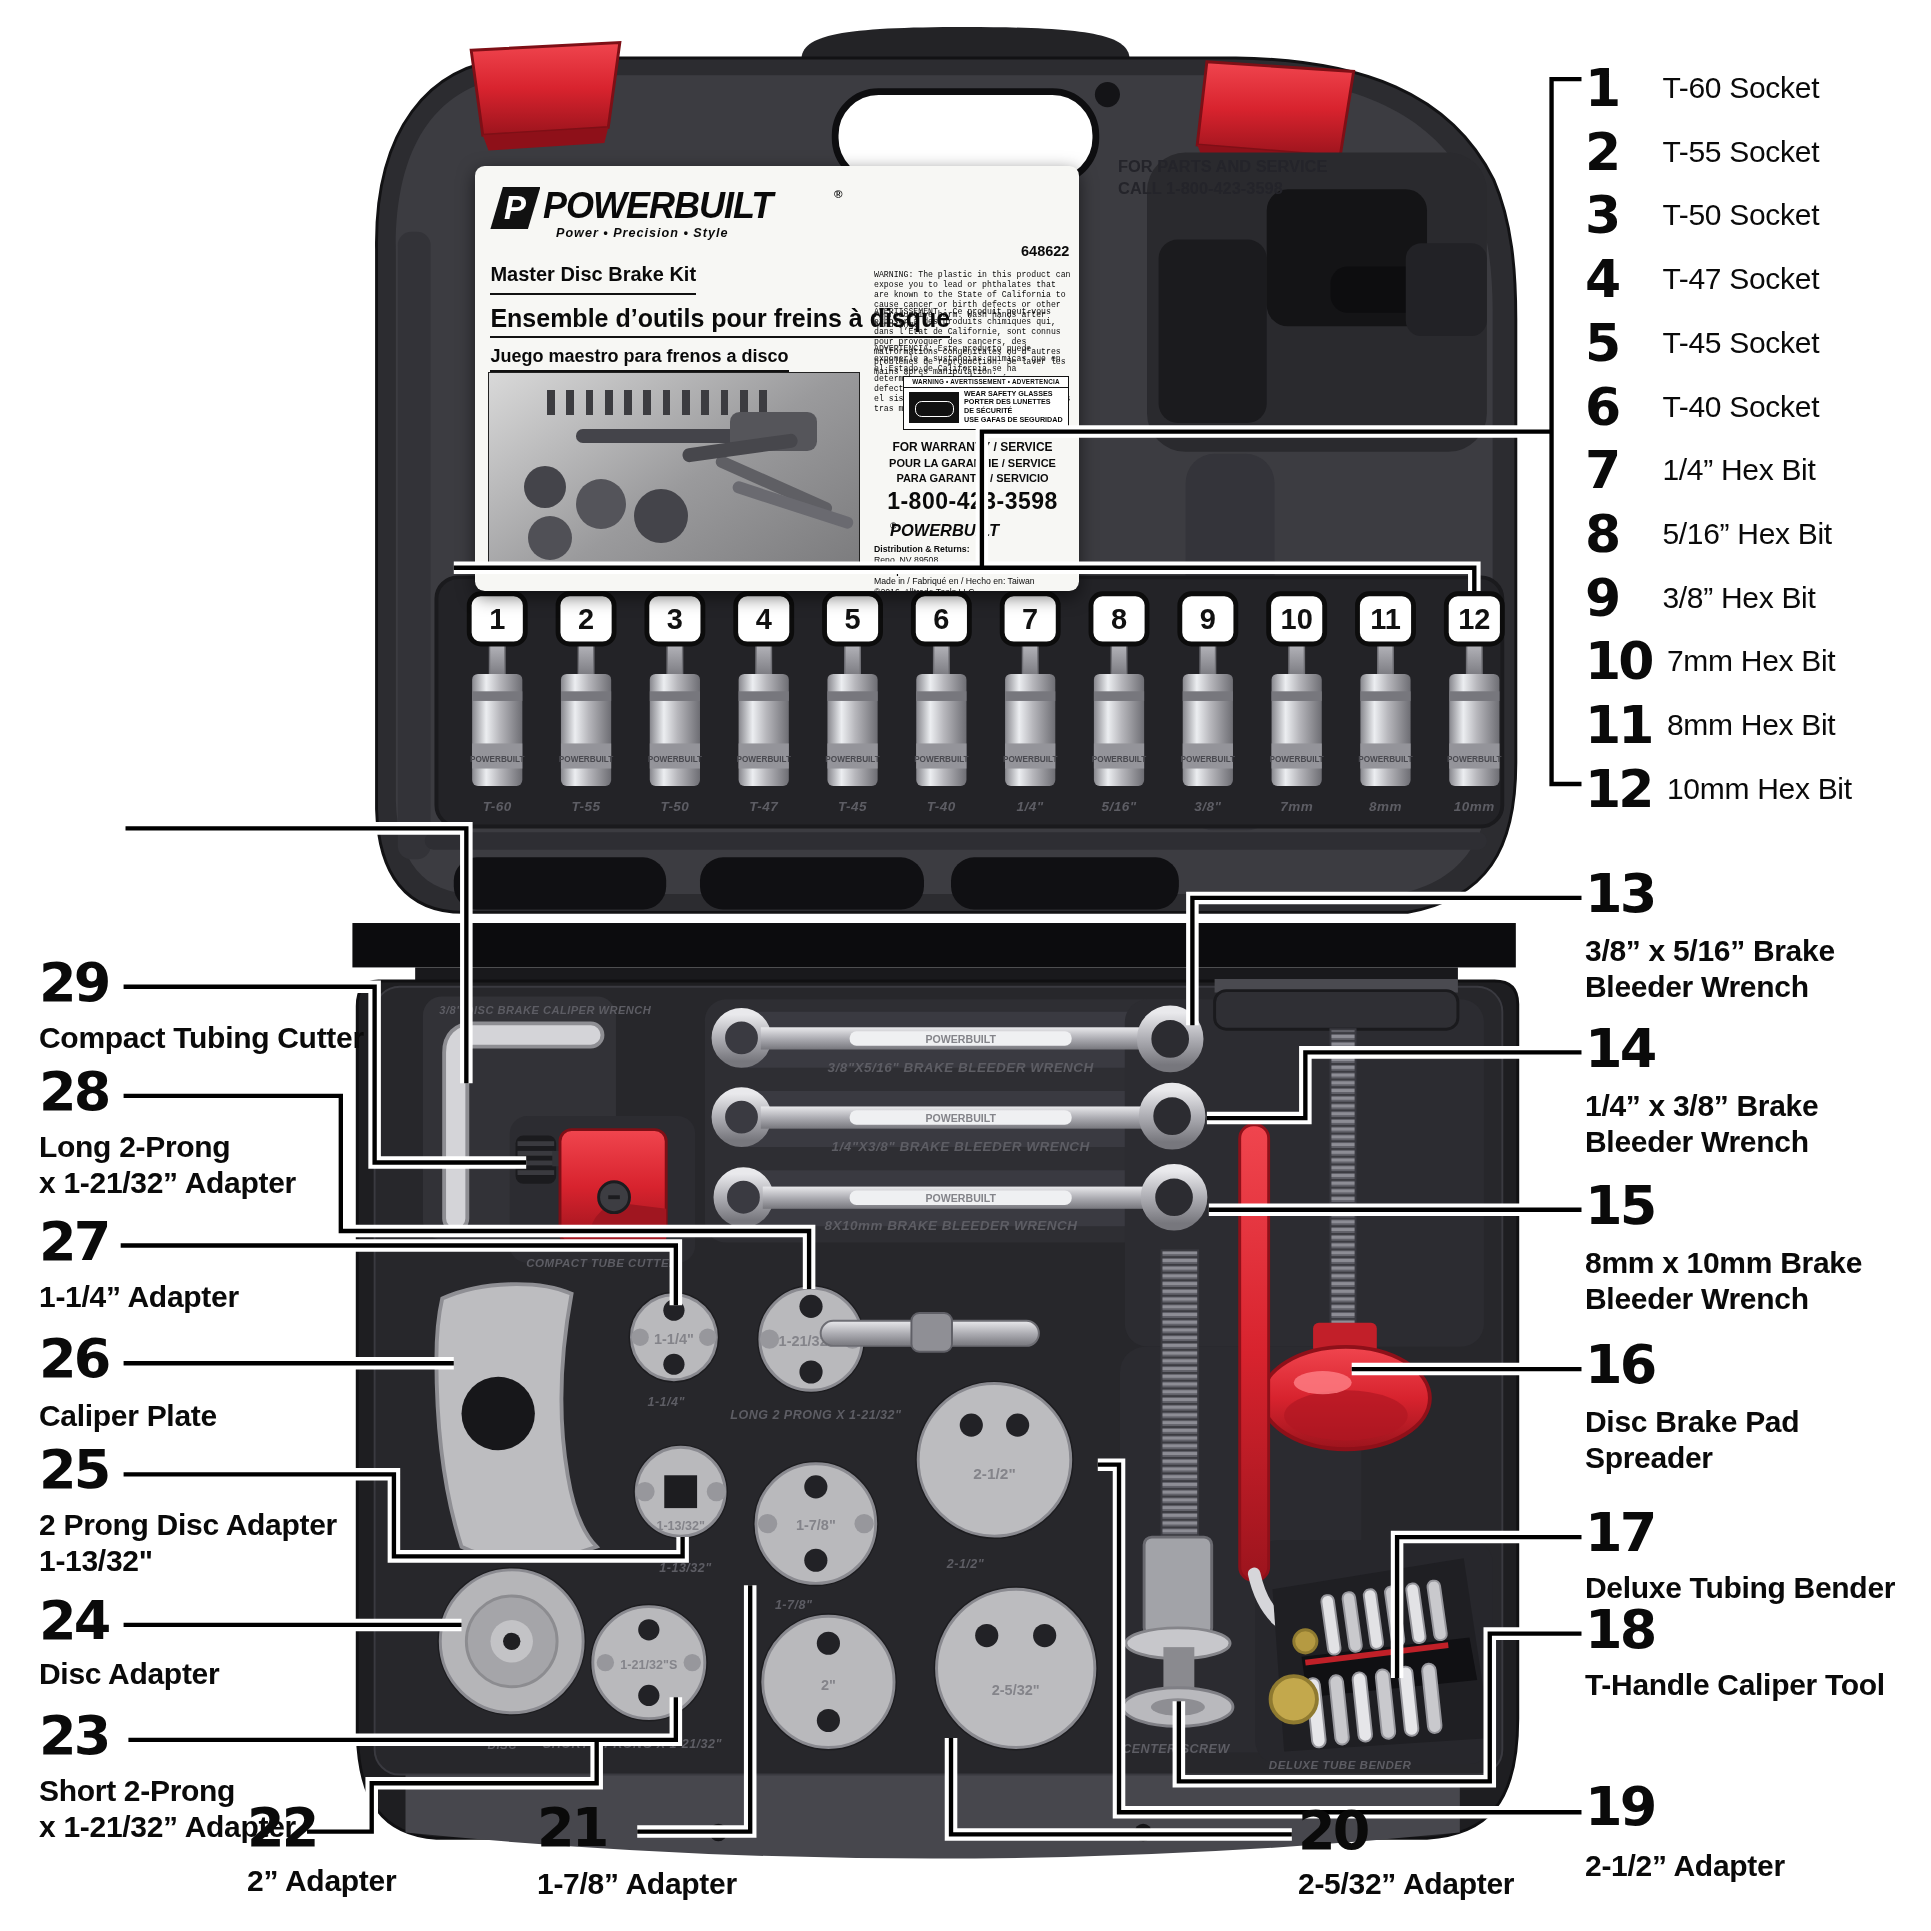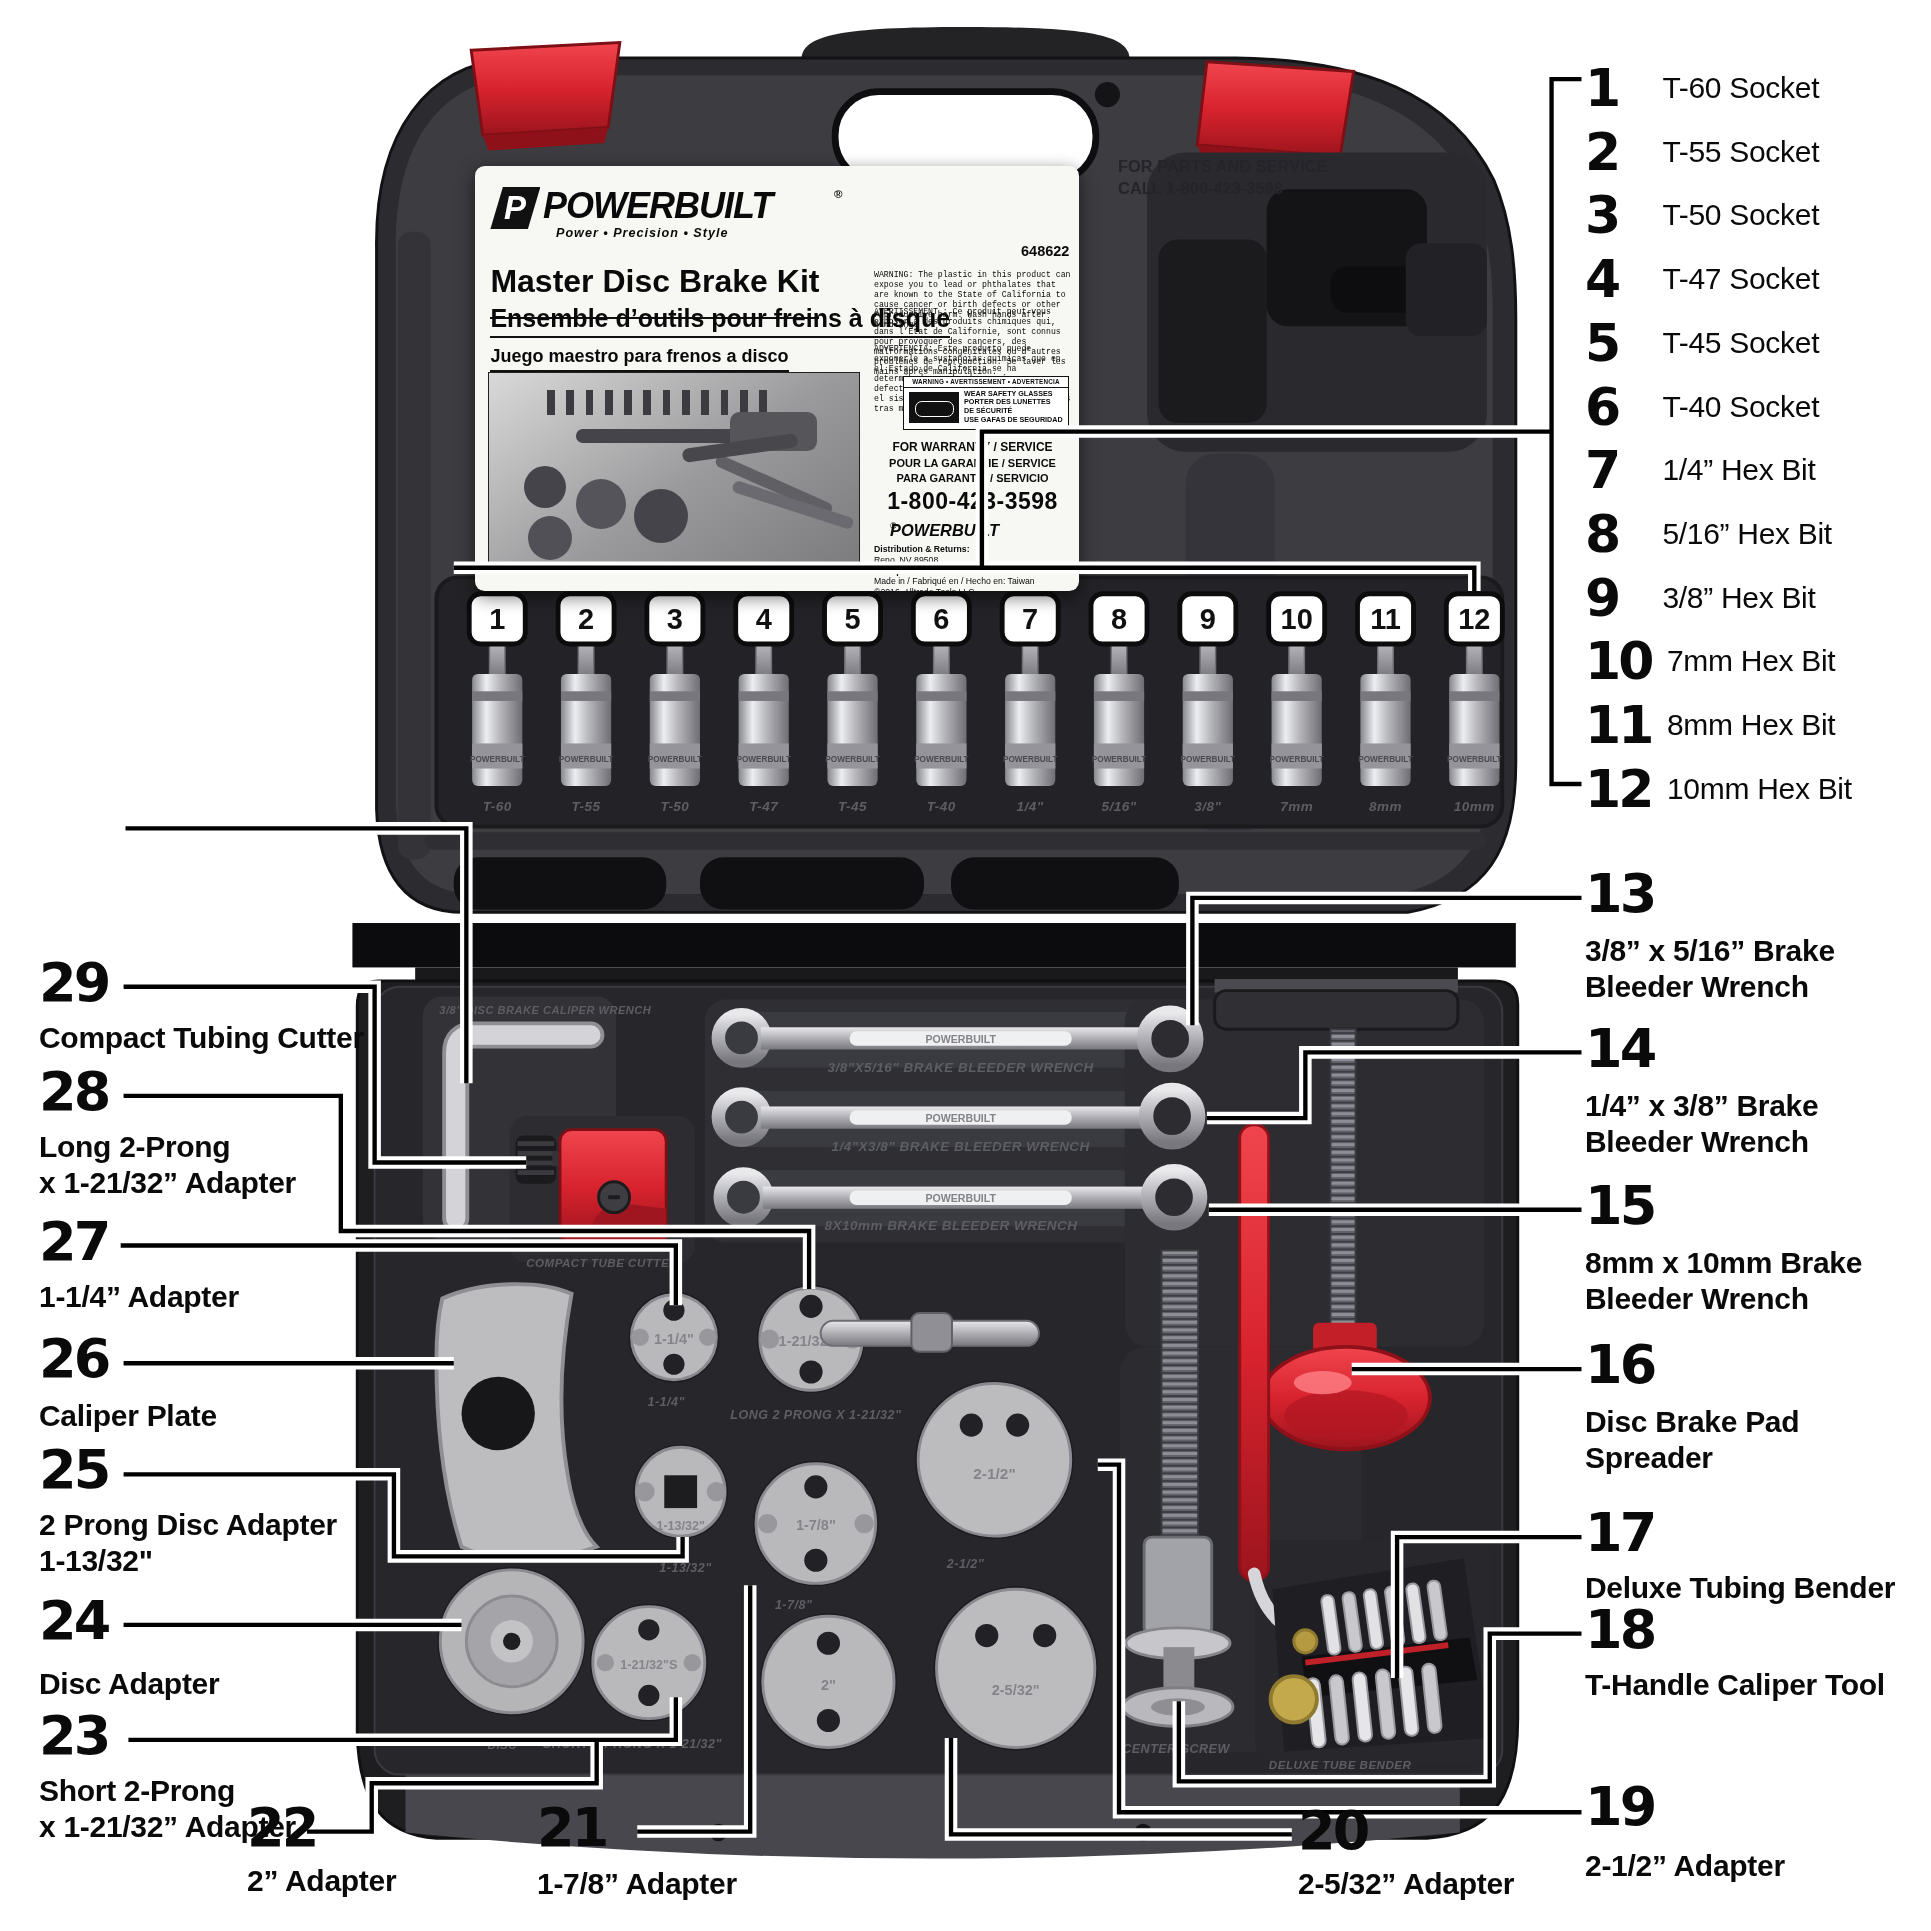--- a/index.html
+++ b/index.html
@@ -26,21 +26,21 @@
   
   .plabel{position:absolute;left:475px;top:166px;width:604px;height:425px;background:#f7f7f4;
           border-radius:9.7px;box-shadow:0 5.8px 17.4px rgba(0,0,0,.55);z-index:2;overflow:hidden;}
   .plabel *{position:absolute;}
   .logo-hex{left:15.4px;top:21px;width:50px;height:42px;background:#111;
             clip-path:polygon(25% 0,100% 0,75% 100%,0 100%);}
   .logo-hex span{position:absolute;left:13.5px;top:1.9px;color:#fff;font-weight:bold;font-size:33px;font-style:italic;}
   .logo-word{left:68px;top:19.3px;font-size:36px;font-weight:bold;font-style:italic;letter-spacing:-1px;}
   .logo-reg{left:359px;top:21px;font-size:11.6px;font-weight:bold;}
   .logo-tag{left:81px;top:60px;font-size:12.6px;font-weight:bold;font-style:italic;letter-spacing:1px;}
-  .t-en{left:15.4px;top:97px;font-size:32px;font-weight:bold;border-bottom:2.9px solid #111;padding-bottom:17px;}
+  .t-en{left:15.4px;top:97px;font-size:20px;font-weight:bold;border-bottom:2.9px solid #111;padding-bottom:7px;}
   .t-fr{left:15.4px;top:138px;font-size:25px;font-weight:bold;border-bottom:2.9px solid #111;padding-bottom:2.9px;}
   .t-es{left:15.4px;top:180px;font-size:18px;font-weight:bold;border-bottom:2.9px solid #111;padding-bottom:2.9px;}
   .pn{left:546px;top:77px;font-size:14.5px;font-weight:bold;}
   .warn{left:399px;width:197px;font-size:8.2px;line-height:10px;text-align:left;font-family:Liberation Mono, monospace;}
   .photo{left:12.6px;top:206px;width:370px;height:191px;border:1.9px solid #222;
          background:linear-gradient(145deg,#d9d9d9,#9a9a9c 55%,#7c7c7e);}
   .photo *{position:absolute;background:#44444a;}
   .safety{left:428px;top:210px;width:164px;height:52px;border:1.9px solid #111;background:#fff;}
   .safety .hd{left:0;top:0;width:100%;height:9.7px;border-bottom:1px solid #111;font-size:6.3px;
               font-weight:bold;text-align:center;line-height:9.7px;letter-spacing:0.2px;}
@@ -695,21 +695,21 @@
       <div class="n">26</div>
       <div class="t" style="margin-top:11.6px">Caliper Plate</div>
     </div>
 <div class="co" style="left:39px;top:1443px">
       <div class="n">25</div>
       <div class="t" style="margin-top:9.7px">2 Prong Disc Adapter
 1-13/32"</div>
     </div>
 <div class="co" style="left:39px;top:1594px">
       <div class="n">24</div>
-      <div class="t" style="margin-top:18px">Disc Adapter</div>
+      <div class="t" style="margin-top:8px">Disc Adapter</div>
     </div>
 <div class="co" style="left:39px;top:1709px">
       <div class="n">23</div>
       <div class="t" style="margin-top:9.7px">Short 2-Prong
 x 1-21/32” Adapter</div>
     </div>
 
 <div class="co" style="left:247px;top:1801px">
       <div class="n">22</div>
       <div class="t" style="margin-top:7.7px">2” Adapter</div>

